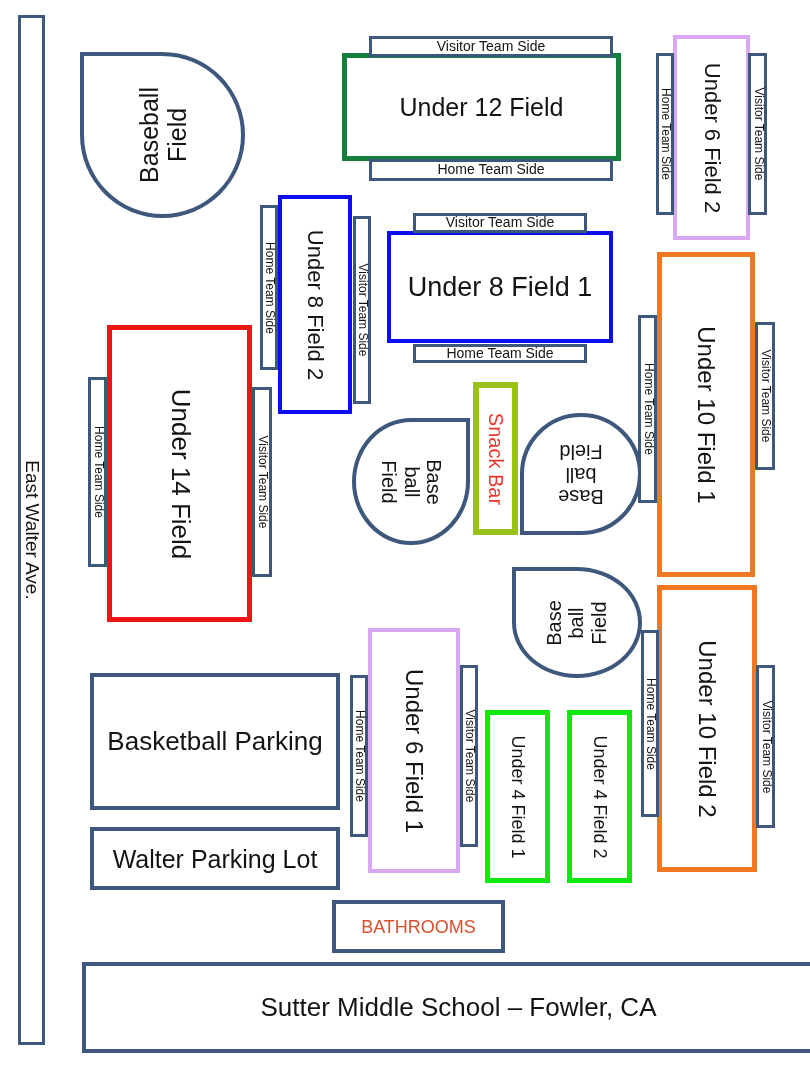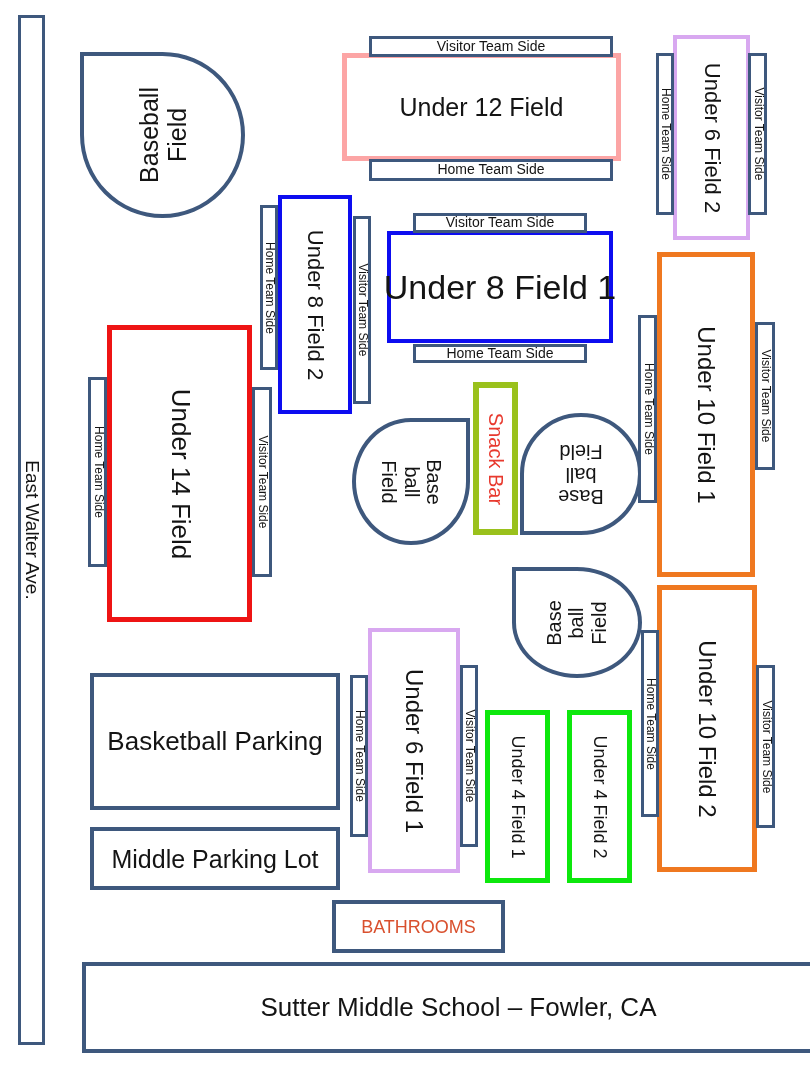--- a/index.html
+++ b/index.html
@@ -6,21 +6,21 @@
   .canvas{
     position:relative;width:810px;height:1080px;background:#fff;
     font-family:"Liberation Sans",sans-serif;color:#141414;overflow:hidden;
   }
   .shape{position:absolute;box-sizing:border-box;background:#fff;}
   .strip{border:3px solid #3e587d;z-index:3;}
   .box{border:4px solid #3e587d;z-index:2;}
   .field{z-index:2;}
   .circle{border:4px solid #3e587d;z-index:1;}
   .street{border:3px solid #3e587d;z-index:0;}
-  .bc-yellow{border:5px solid #fca5a5;text-decoration:underline;}
+  .bc-yellow{border:5px solid #15803d;text-decoration:underline;}
   .bc-blue{border:4px solid #0d0df0;}
   .bc-red{border:5px solid #ee1414;}
   .bc-orange{border:5px solid #ef7820;}
   .bc-violet{border:4px solid #d8a8f0;}
   .bc-green{border:5px solid #0de80d;}
   .bc-snack{border:6px solid #9ac11c;}
   .lbl{position:absolute;top:50%;left:50%;white-space:nowrap;text-align:center;line-height:1.12;}
   .t-h{transform:translate(-50%,-50%);}
   .t-r90{transform:translate(-50%,-50%) rotate(90deg);}
   .t-rm90{transform:translate(-50%,-50%) rotate(-90deg);}
@@ -72,21 +72,21 @@
     <div class="lbl t-r90" style="font-size:22px">Under 8 Field 2</div>
   </div>
   <div class="shape strip" style="left:353px;top:216px;width:18px;height:188px">
     <div class="lbl t-r90" style="font-size:12px">Visitor Team Side</div>
   </div>
 
   <div class="shape strip" style="left:413px;top:213px;width:174px;height:20px">
     <div class="lbl t-h" style="font-size:14px">Visitor Team Side</div>
   </div>
   <div class="shape field bc-blue" style="left:387px;top:231px;width:226px;height:112px">
-    <div class="lbl t-h" style="font-size:34px">Under 8 Field 1</div>
+    <div class="lbl t-h" style="font-size:27px">Under 8 Field 1</div>
   </div>
   <div class="shape strip" style="left:413px;top:344px;width:174px;height:19px">
     <div class="lbl t-h" style="font-size:14px">Home Team Side</div>
   </div>
 
   <div class="shape strip" style="left:88px;top:377px;width:19px;height:190px">
     <div class="lbl t-r90" style="font-size:12px">Home Team Side</div>
   </div>
   <div class="shape field bc-red" style="left:107px;top:325px;width:145px;height:297px">
     <div class="lbl t-r90" style="font-size:26px">Under 14 Field</div>
@@ -141,21 +141,21 @@
   </div>
   <div class="shape strip" style="left:756px;top:665px;width:19px;height:163px">
     <div class="lbl t-r90" style="font-size:12px">Visitor Team Side</div>
   </div>
 
   <div class="shape box" style="left:90px;top:673px;width:250px;height:137px">
     <div class="lbl t-h" style="font-size:26px">Basketball Parking</div>
   </div>
 
   <div class="shape box" style="left:90px;top:827px;width:250px;height:63px">
-    <div class="lbl t-h" style="font-size:25px">Middle Parking Lot</div>
+    <div class="lbl t-h" style="font-size:25px">Walter Parking Lot</div>
   </div>
 
   <div class="shape strip" style="left:350px;top:675px;width:18px;height:162px">
     <div class="lbl t-r90" style="font-size:12px">Home Team Side</div>
   </div>
   <div class="shape field bc-violet" style="left:368px;top:628px;width:92px;height:245px">
     <div class="lbl t-r90" style="font-size:24px">Under 6 Field 1</div>
   </div>
   <div class="shape strip" style="left:460px;top:665px;width:18px;height:182px">
     <div class="lbl t-r90" style="font-size:12px">Visitor Team Side</div>

